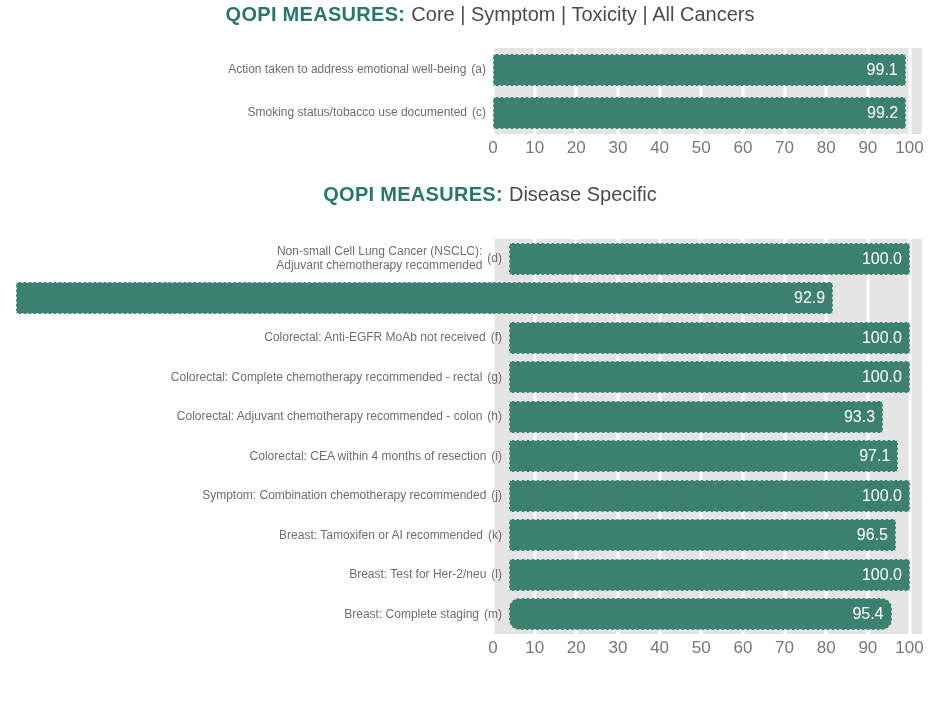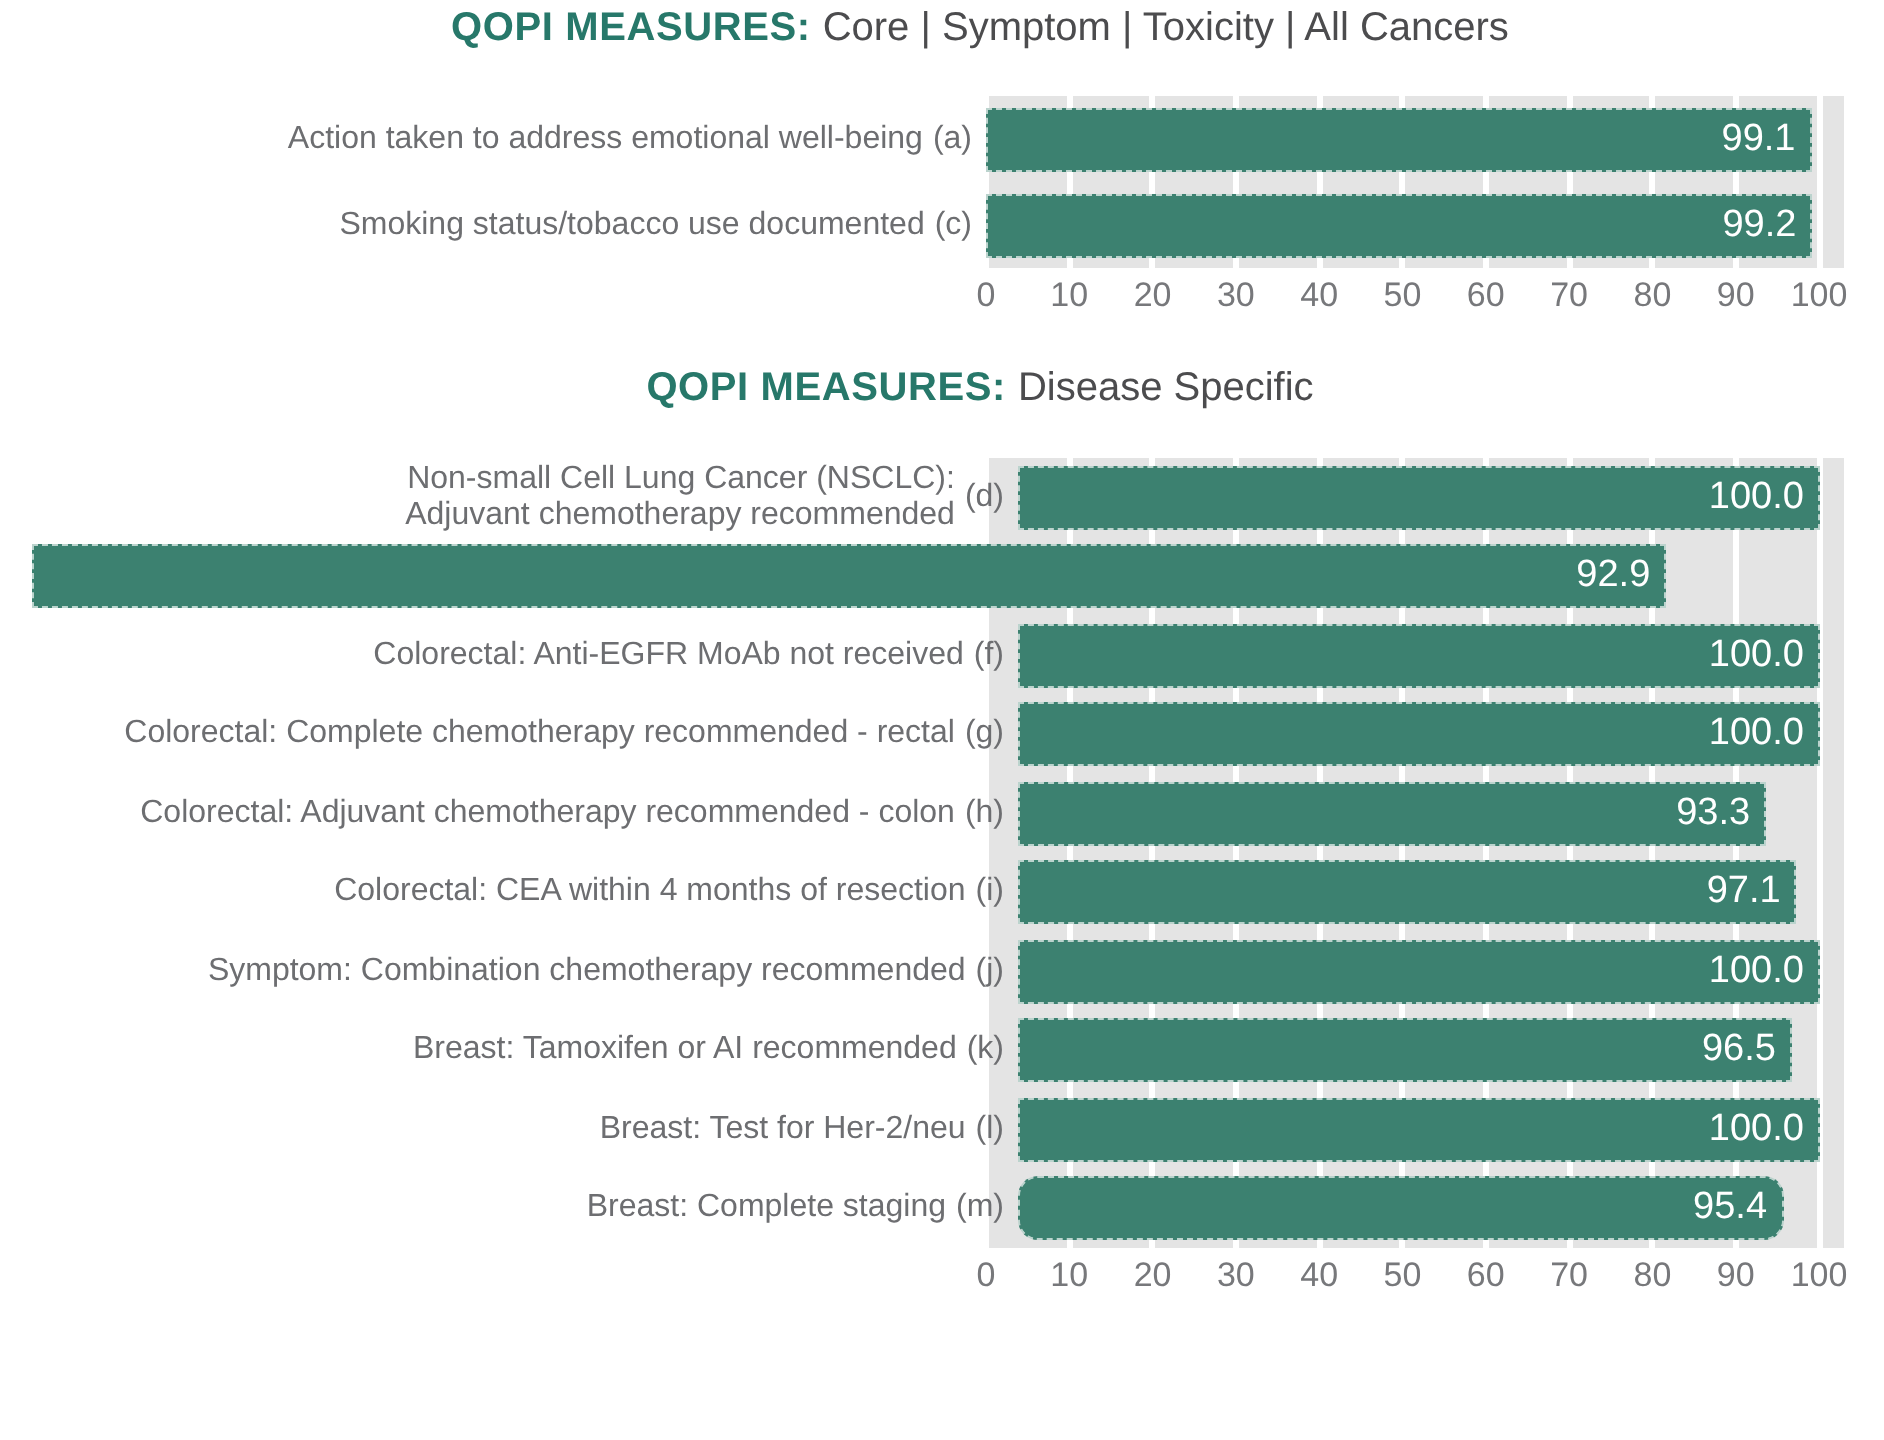--- a/index.html
+++ b/index.html
@@ -23,55 +23,55 @@
     text-align:center;
     padding-left:38px;
     font-size:20px;
     line-height:24px;
     font-weight:400;
     white-space:nowrap;
   }
   .title-bold{color:var(--title-accent);font-weight:700;letter-spacing:.3px;}
   .title-rest{color:var(--title-rest);margin-left:6px;}
   .chart[data-chart="0"] .chart-title{margin-bottom:22px;}
-  .chart[data-chart="1"] .chart-title{margin-bottom:23px;}
+  .chart[data-chart="1"] .chart-title{margin-bottom:33px;}
   .chart[data-chart="1"]{margin-top:22px;}
   .chart-body{position:relative;}
   .plot-bg{
     position:absolute;left:493px;right:20px;top:0;bottom:0;
     background:var(--plot-bg);
   }
   .gridline{
     position:absolute;top:0;bottom:0;width:3px;
     background:var(--grid);
     transform:translateX(-50%);
   }
   .rows{position:relative;}
   .row{display:flex;align-items:center;}
   .chart[data-chart="0"] .row{height:43px;}
   .chart[data-chart="1"] .row{height:39.5px;margin-left:16px;}
   .row-label{
     flex:0 0 493px;width:493px;
     display:flex;justify-content:flex-end;align-items:center;
     padding-right:7px;
     color:var(--label);
-    font-size:16px;line-height:1.12;
+    font-size:12px;line-height:1.12;
   }
   .lbl{white-space:pre-line;text-align:right;}
   .marker{margin-left:5px;}
   .track{flex:1 1 auto;position:relative;margin-right:20px;}
   .bar{
     height:32px;
     background:var(--bar);
     border:1px dashed rgba(255,255,255,0.65);
     display:flex;justify-content:flex-end;align-items:center;
   }
   .val{
     color:var(--value);
-    font-size:19px;
+    font-size:16px;
     padding-right:7px;
   }
   .axis{
     position:relative;
     margin:4px 20px 0 493px;
     height:22px;
   }
   .tick{
     position:absolute;top:0;
     transform:translateX(-50%);

